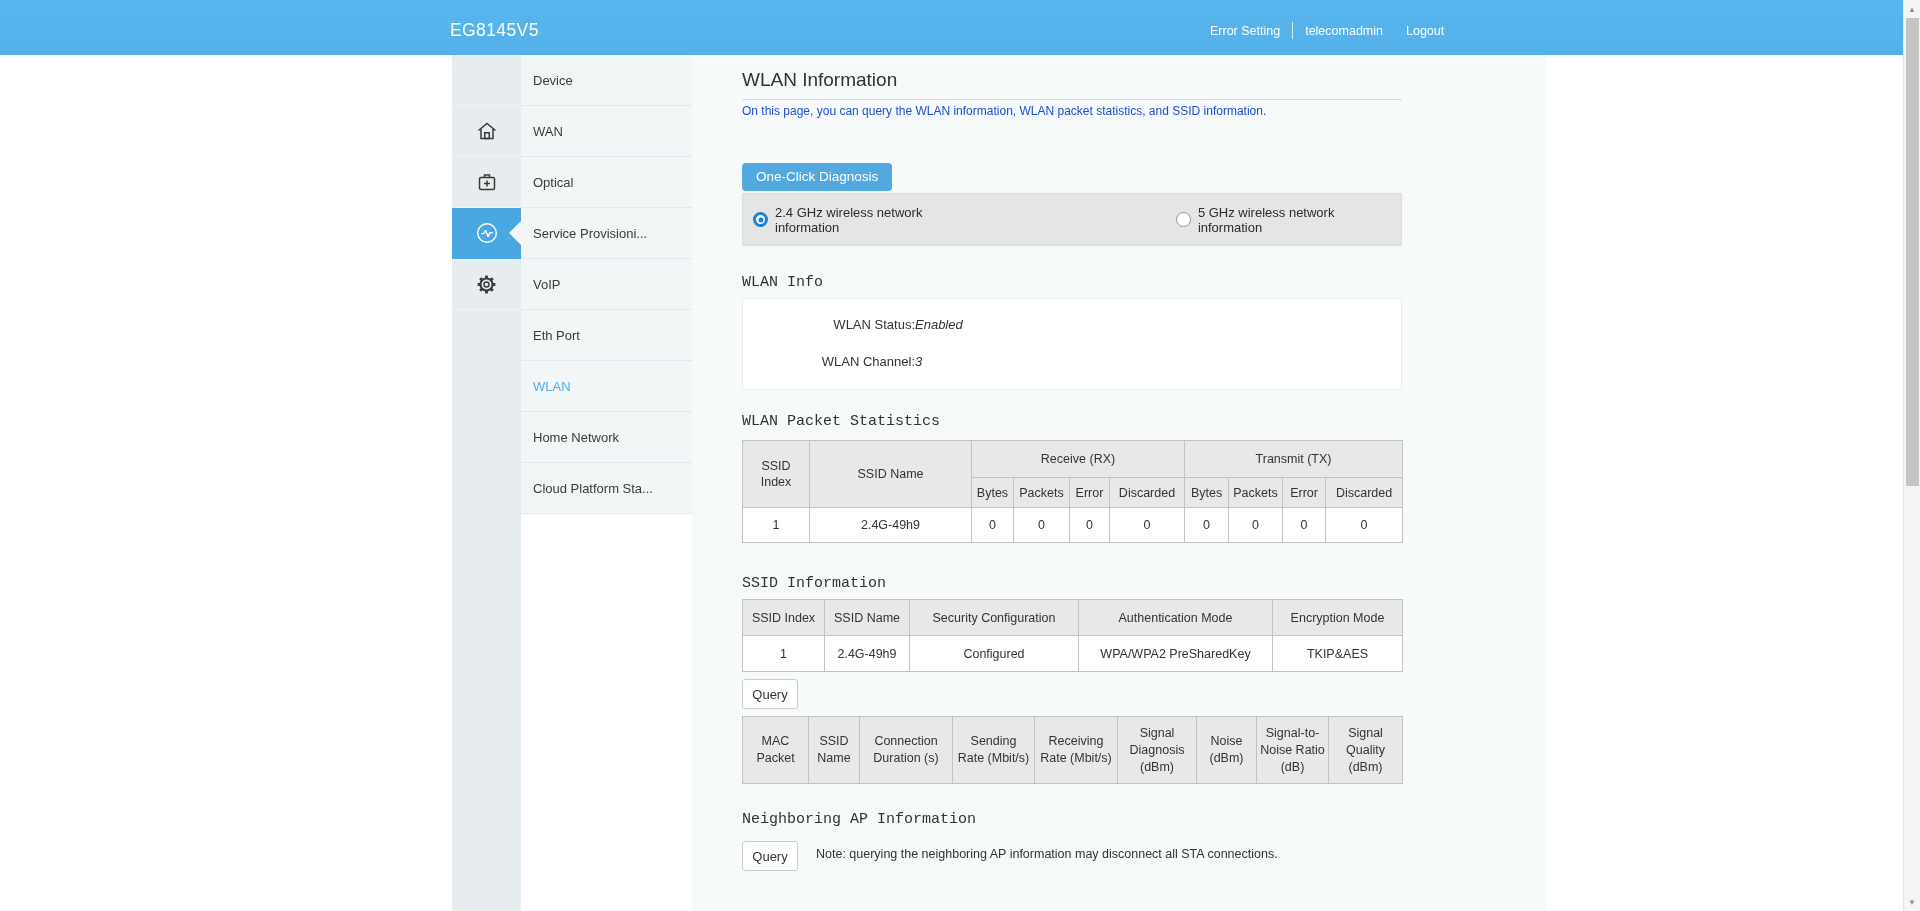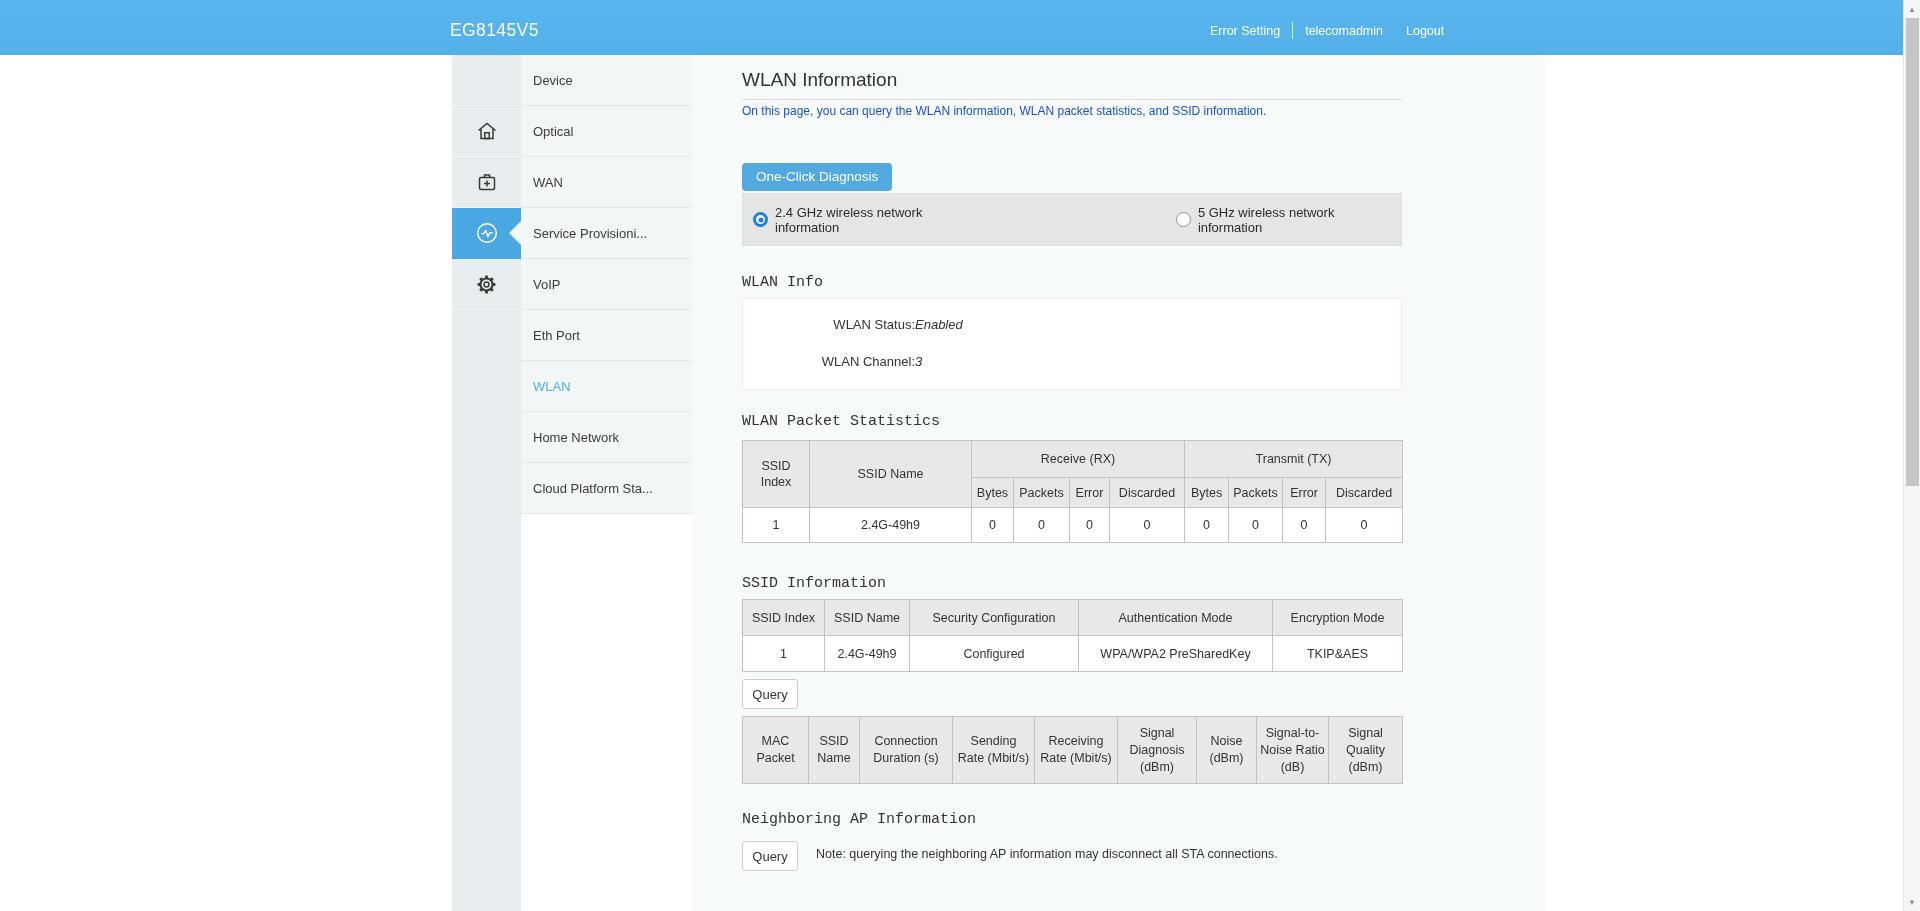--- a/index.html
+++ b/index.html
@@ -167,24 +167,24 @@
       </svg>
     </span>
   </div>
 </div>
 
 <div class="submenu">
   <div class="menu-item">
       <span>Device</span>
     </div>
   <div class="menu-item">
+      <span>WAN</span>
+    </div>
+  <div class="menu-item">
       <span>Optical</span>
-    </div>
-  <div class="menu-item">
-      <span>WAN</span>
     </div>
   <div class="menu-item">
       <span>Service Provisioni...</span>
     </div>
   <div class="menu-item">
       <span>VoIP</span>
     </div>
   <div class="menu-item">
       <span>Eth Port</span>
     </div>

